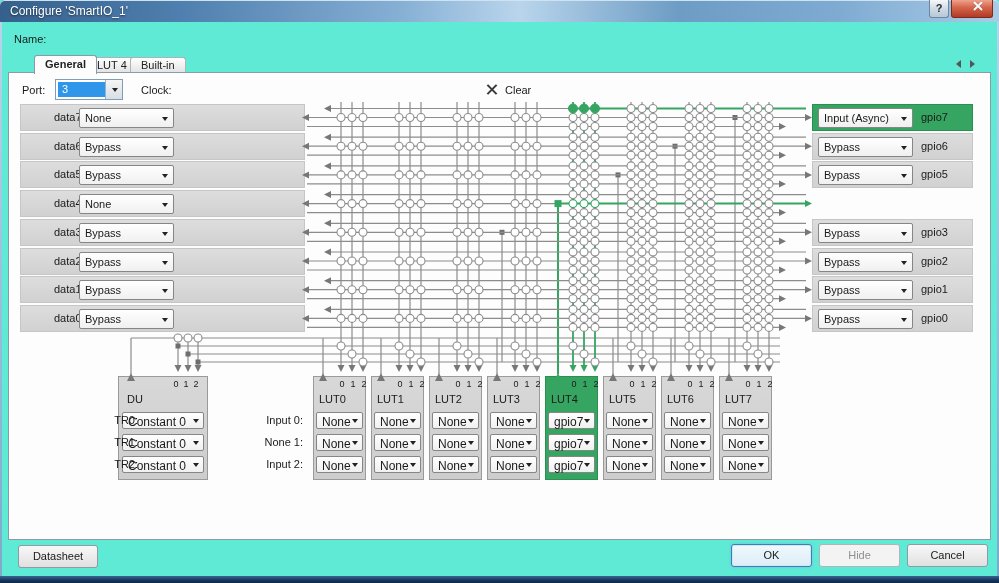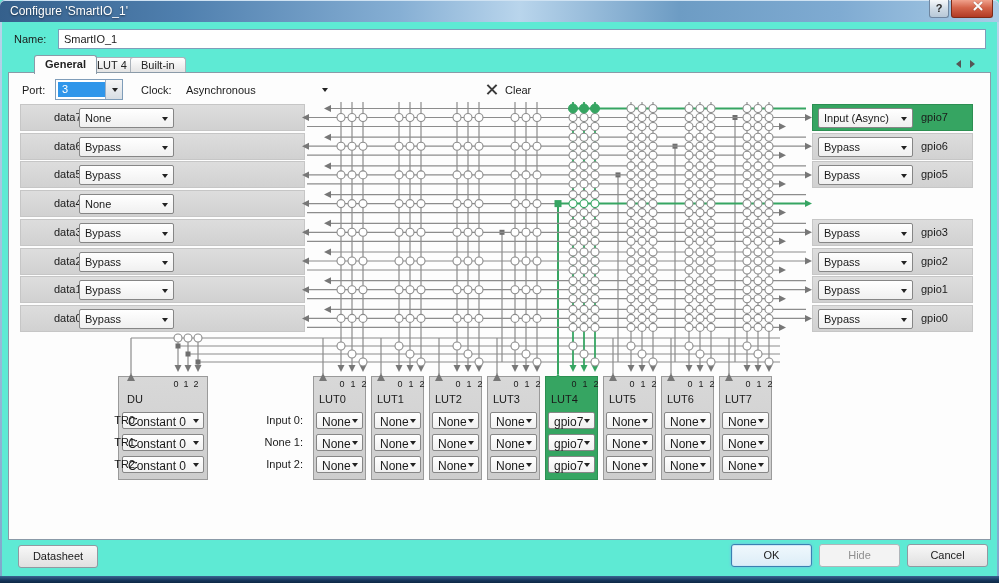--- a/index.html
+++ b/index.html
@@ -86,42 +86,37 @@
   <div class="titlebar">
     <span class="title-text">Configure 'SmartIO_1'</span>
   </div>
   <div class="cap-btn btn-help"><span>?</span></div>
   <div class="cap-btn btn-close"><span class="x-icon"></span></div>
   <div class="frame-left"></div>
   <div class="frame-right"></div>
   <div class="frame-bottom"></div>
 
   <span class="name-label">Name:</span>
-  <div class="name-input">SmartIO_1</div>
 
   <div class="tab selected" style="left:34px">General</div>
   <div class="tab" style="left:86px">LUT 4</div>
   <div class="tab" style="left:130px">Built-in</div>
   <span class="tsarrow left"></span>
   <span class="tsarrow right"></span>
 
   <div class="panel"></div>
 
   <span class="tb-label" style="left:22px">Port:</span>
   <div class="port-combo">
     <span class="port-value">3</span>
     <span class="port-arrow">
         <span class="dda" style="right:4px;top:8px"></span>
       </span>
   </div>
   <span class="tb-label" style="left:141px">Clock:</span>
-  <div class="flatbtn" style="left:182px;width:150px">
-    <span style="position:absolute;left:4px;top:5px">Asynchronous</span>
-    <span class="dda" style="right:4px;top:9px"></span>
-  </div>
   <div class="flatbtn" style="left:482px;width:58px">
     <span class="clear-icon" style="position:absolute;left:4px;top:5px"></span>
     <span style="position:absolute;left:23px;top:5px">Clear</span>
   </div>
 
   <div class="drow" style="--i:0">
     <span class="rlbl">data7</span>
     <div class="dd row-dd">
         <span class="ddv">None</span>
         <span class="dda"></span>

